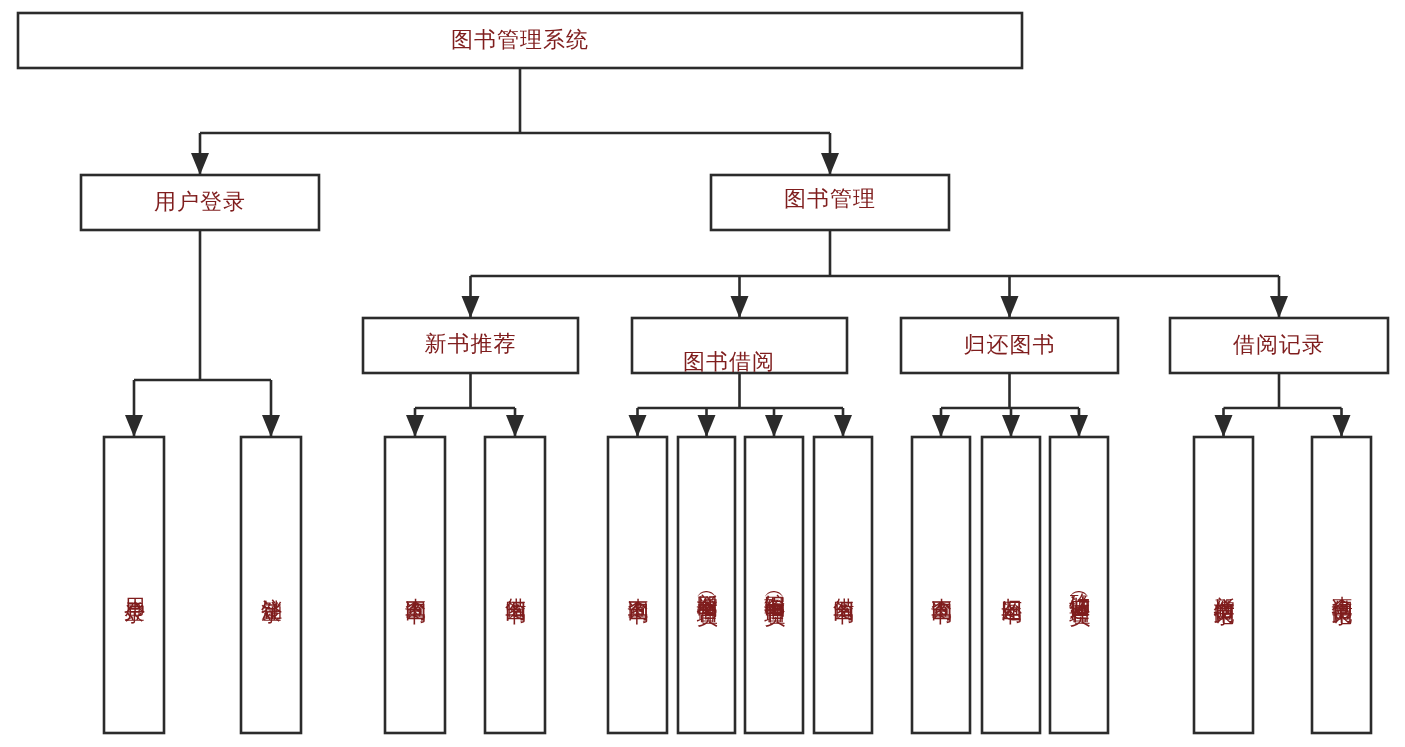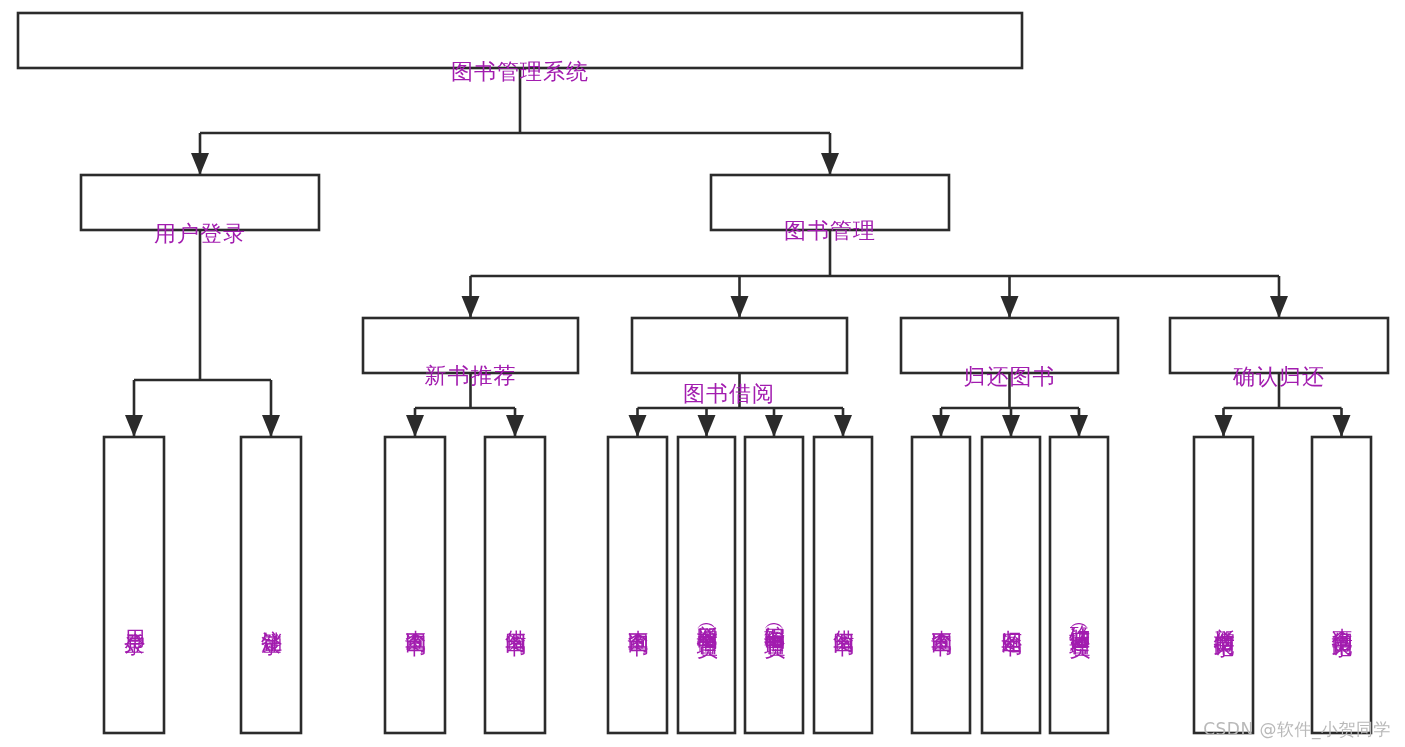--- a/index.html
+++ b/index.html
@@ -37,27 +37,26 @@
   }
   .arrow-head {
     fill: #2b2b2b;
     stroke: none;
   }
   .node-label {
     position: absolute;
     display: flex;
     align-items: center;
     justify-content: center;
-    color: #a21caf;
+    color: #7f1d1d;
     font-family: "DejaVu Sans", "Liberation Sans", sans-serif;
     pointer-events: none;
     text-align: center;
     line-height: 1.12;
     box-sizing: border-box;
-    margin-top: 32px;
   }
   .node-label.horiz {
     font-size: 22px;
     letter-spacing: 1px;
   }
   .node-label.vert {
     writing-mode: vertical-rl;
     text-orientation: upright;
     font-size: 21px;
     letter-spacing: 2px;
@@ -158,30 +157,29 @@
       </g>
   </svg>
 
   <div id="labels">
       <div class="node-label horiz" style="left: 18px; top: 13px; width: 1004px; height: 55px;">图书管理系统</div>
       <div class="node-label horiz" style="left: 81px; top: 175px; width: 238px; height: 55px;">用户登录</div>
       <div class="node-label horiz" style="left: 711px; top: 175px; width: 238px; height: 49px;">图书管理</div>
       <div class="node-label horiz" style="left: 363px; top: 318px; width: 215px; height: 53px;">新书推荐</div>
       <div class="node-label horiz" style="left: 632px; top: 335px; width: 194px; height: 55px;">图书借阅</div>
       <div class="node-label horiz" style="left: 901px; top: 318px; width: 217px; height: 55px;">归还图书</div>
-      <div class="node-label horiz" style="left: 1170px; top: 318px; width: 218px; height: 55px;">确认归还</div>
+      <div class="node-label horiz" style="left: 1170px; top: 318px; width: 218px; height: 55px;">借阅记录</div>
       <div class="node-label vert" style="left: 104px; top: 437px; width: 60px; height: 296px;">用户登录</div>
       <div class="node-label vert" style="left: 241px; top: 437px; width: 60px; height: 296px;">注销登录</div>
       <div class="node-label vert" style="left: 385px; top: 437px; width: 60px; height: 296px;">查询图书</div>
       <div class="node-label vert" style="left: 485px; top: 437px; width: 60px; height: 296px;">借阅图书</div>
       <div class="node-label vert" style="left: 608px; top: 437px; width: 59px; height: 296px;">查询图书</div>
       <div class="node-label vert" style="left: 678px; top: 437px; width: 57px; height: 296px;">新增图书（管理员）</div>
       <div class="node-label vert" style="left: 745px; top: 437px; width: 58px; height: 296px;">编辑图书（管理员）</div>
       <div class="node-label vert" style="left: 814px; top: 437px; width: 58px; height: 296px;">借阅图书</div>
       <div class="node-label vert" style="left: 912px; top: 437px; width: 58px; height: 296px;">查询图书</div>
       <div class="node-label vert" style="left: 982px; top: 437px; width: 58px; height: 296px;">归还图书</div>
       <div class="node-label vert" style="left: 1050px; top: 437px; width: 58px; height: 296px;">确认归还（管理员）</div>
       <div class="node-label vert" style="left: 1194px; top: 437px; width: 59px; height: 296px;">新增借阅记录</div>
       <div class="node-label vert" style="left: 1312px; top: 437px; width: 59px; height: 296px;">查询借阅记录</div>
     </div>
 
-  <div class="watermark">CSDN @软件_小贺同学</div>
 </div>
 
 </body></html>

